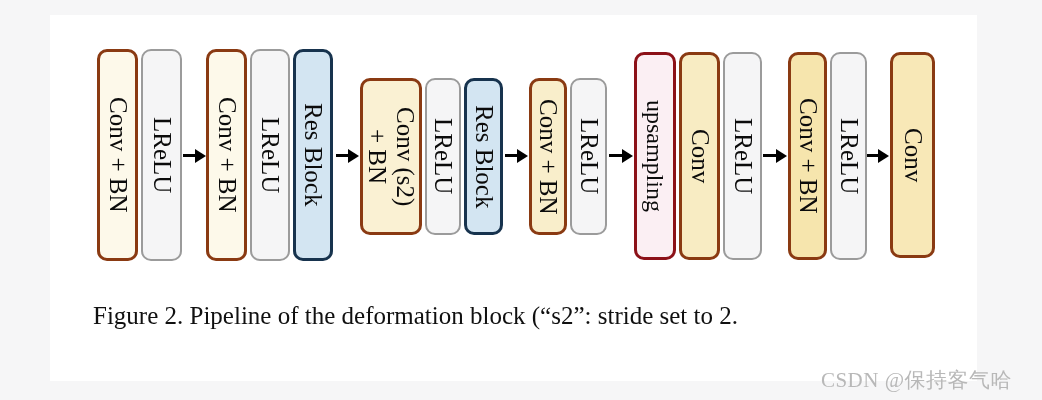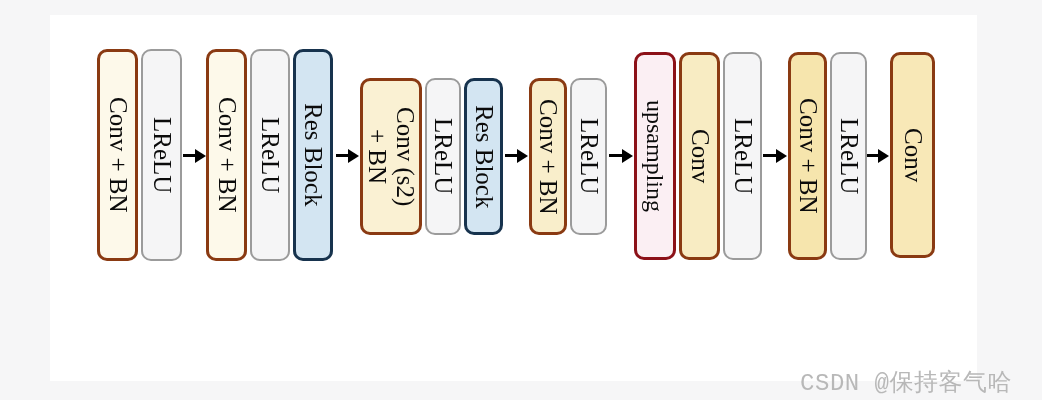--- a/index.html
+++ b/index.html
@@ -38,22 +38,22 @@
     position:absolute; left:93px; top:296px; width:800px;
     font-size:25px; line-height:39px; color:#101010;
     font-family:"Liberation Serif", serif;
   }
   .caret {
     display:inline-block; width:2.5px; height:26px; background:#000;
     vertical-align:-4px; margin-left:-1px;
   }
   #watermark {
     position:absolute; right:30px; top:366px;
-    font-family:Liberation Mono, monospace;
-    font-size:24px; color:#b8b8b8; letter-spacing:0.5px;
+    font-family:Liberation Serif, serif;
+    font-size:21px; color:#b8b8b8; letter-spacing:0.5px;
   }
 </style>
 </head>
 <body>
 
 <div id="screen">
   <div id="page-canvas"></div>
 
   <div class="block conv-light" style="left:97px;  top:49px; width:41px; height:212px;">Conv + BN</div>
   <div class="block lrelu" style="left:141px; top:49px; width:41px; height:212px;">LReLU</div>
@@ -85,16 +85,17 @@
   <div class="arrow" style="left:763px; width:13px;"></div>
 
   <div class="block conv-deep" style="left:788px; top:52px; width:39px; height:208px;">Conv + BN</div>
   <div class="block lrelu" style="left:830px; top:52px; width:37px; height:208px;">LReLU</div>
 
   <div class="arrow" style="left:867px; width:11px;"></div>
 
   <div class="block conv-last" style="left:890px; top:52px; width:45px; height:206px;">Conv</div>
 
   <div id="caption">
+    <div>Figure 2. Pipeline of the deformation block (“s2”: stride set to 2.</div>
   </div>
 
   <div id="watermark">CSDN @保持客气哈</div>
 </div>
 
 </body></html>

